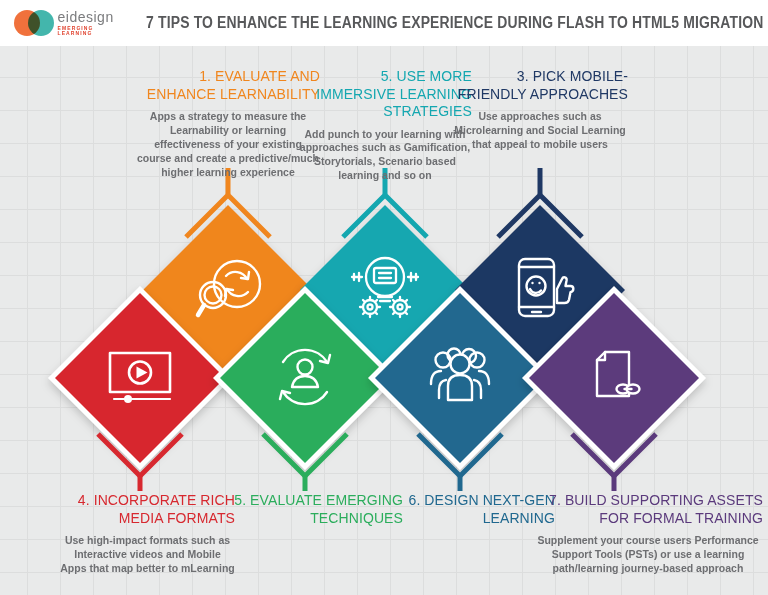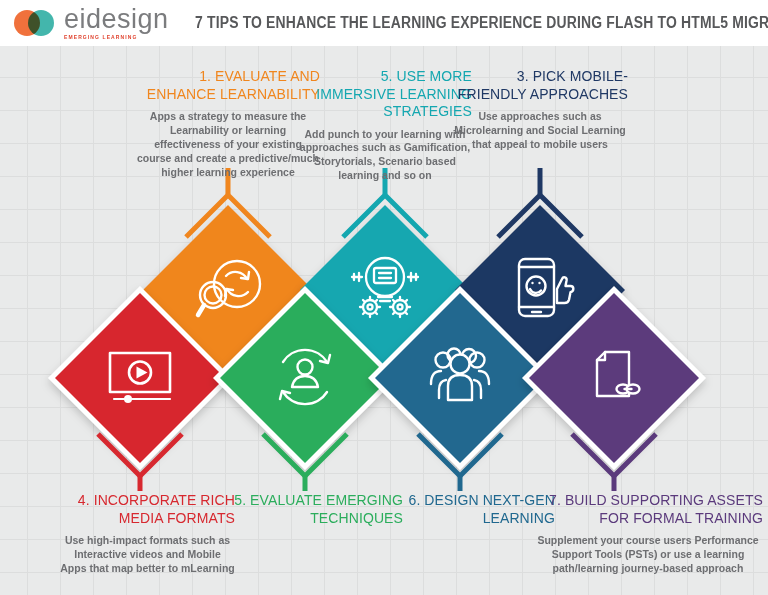--- a/index.html
+++ b/index.html
@@ -24,21 +24,21 @@
     position:absolute;left:0;top:0;width:768px;height:46px;background:#ffffff;
     display:flex;align-items:center;box-sizing:border-box;padding:0 14px;
     z-index:5;
   }
   .logo{display:flex;align-items:center;}
   .logo-circles{width:44px;height:30px;position:relative;margin-right:6px;}
   .logo-circles .c{position:absolute;top:2px;width:26px;height:26px;border-radius:50%;}
   .logo-circles .c.orange{left:0;background:#f0713c;}
   .logo-circles .c.teal{left:14px;background:#43b6ac;mix-blend-mode:multiply;}
   .logo-textwrap{display:flex;flex-direction:column;line-height:1;}
-  .logo-name{font-size:27px;color:#7b7c7e;letter-spacing:.5px;font-weight:400;}
+  .logo-name{font-size:14px;color:#7b7c7e;letter-spacing:.5px;font-weight:400;}
   .logo-tagline{font-size:5px;color:#e0432f;font-weight:700;letter-spacing:1.1px;margin-top:2px;}
   .header-divider{width:1px;height:28px;background:#c9cacb;margin:0 14px 0 12px;}
   .header-title{
     font-size:16px;font-weight:700;color:#57585a;white-space:nowrap;
     transform:scaleX(.87);transform-origin:left center;letter-spacing:.2px;
   }
   
   .tip{position:absolute;text-align:center;z-index:4;}
   .tip h3{margin:0 0 7px 0;font-size:14px;line-height:1.25;font-weight:400;letter-spacing:.1px;text-align:right;}
   .tip p{margin:0;font-size:10.5px;line-height:1.33;font-weight:700;color:#6d6e71;}

